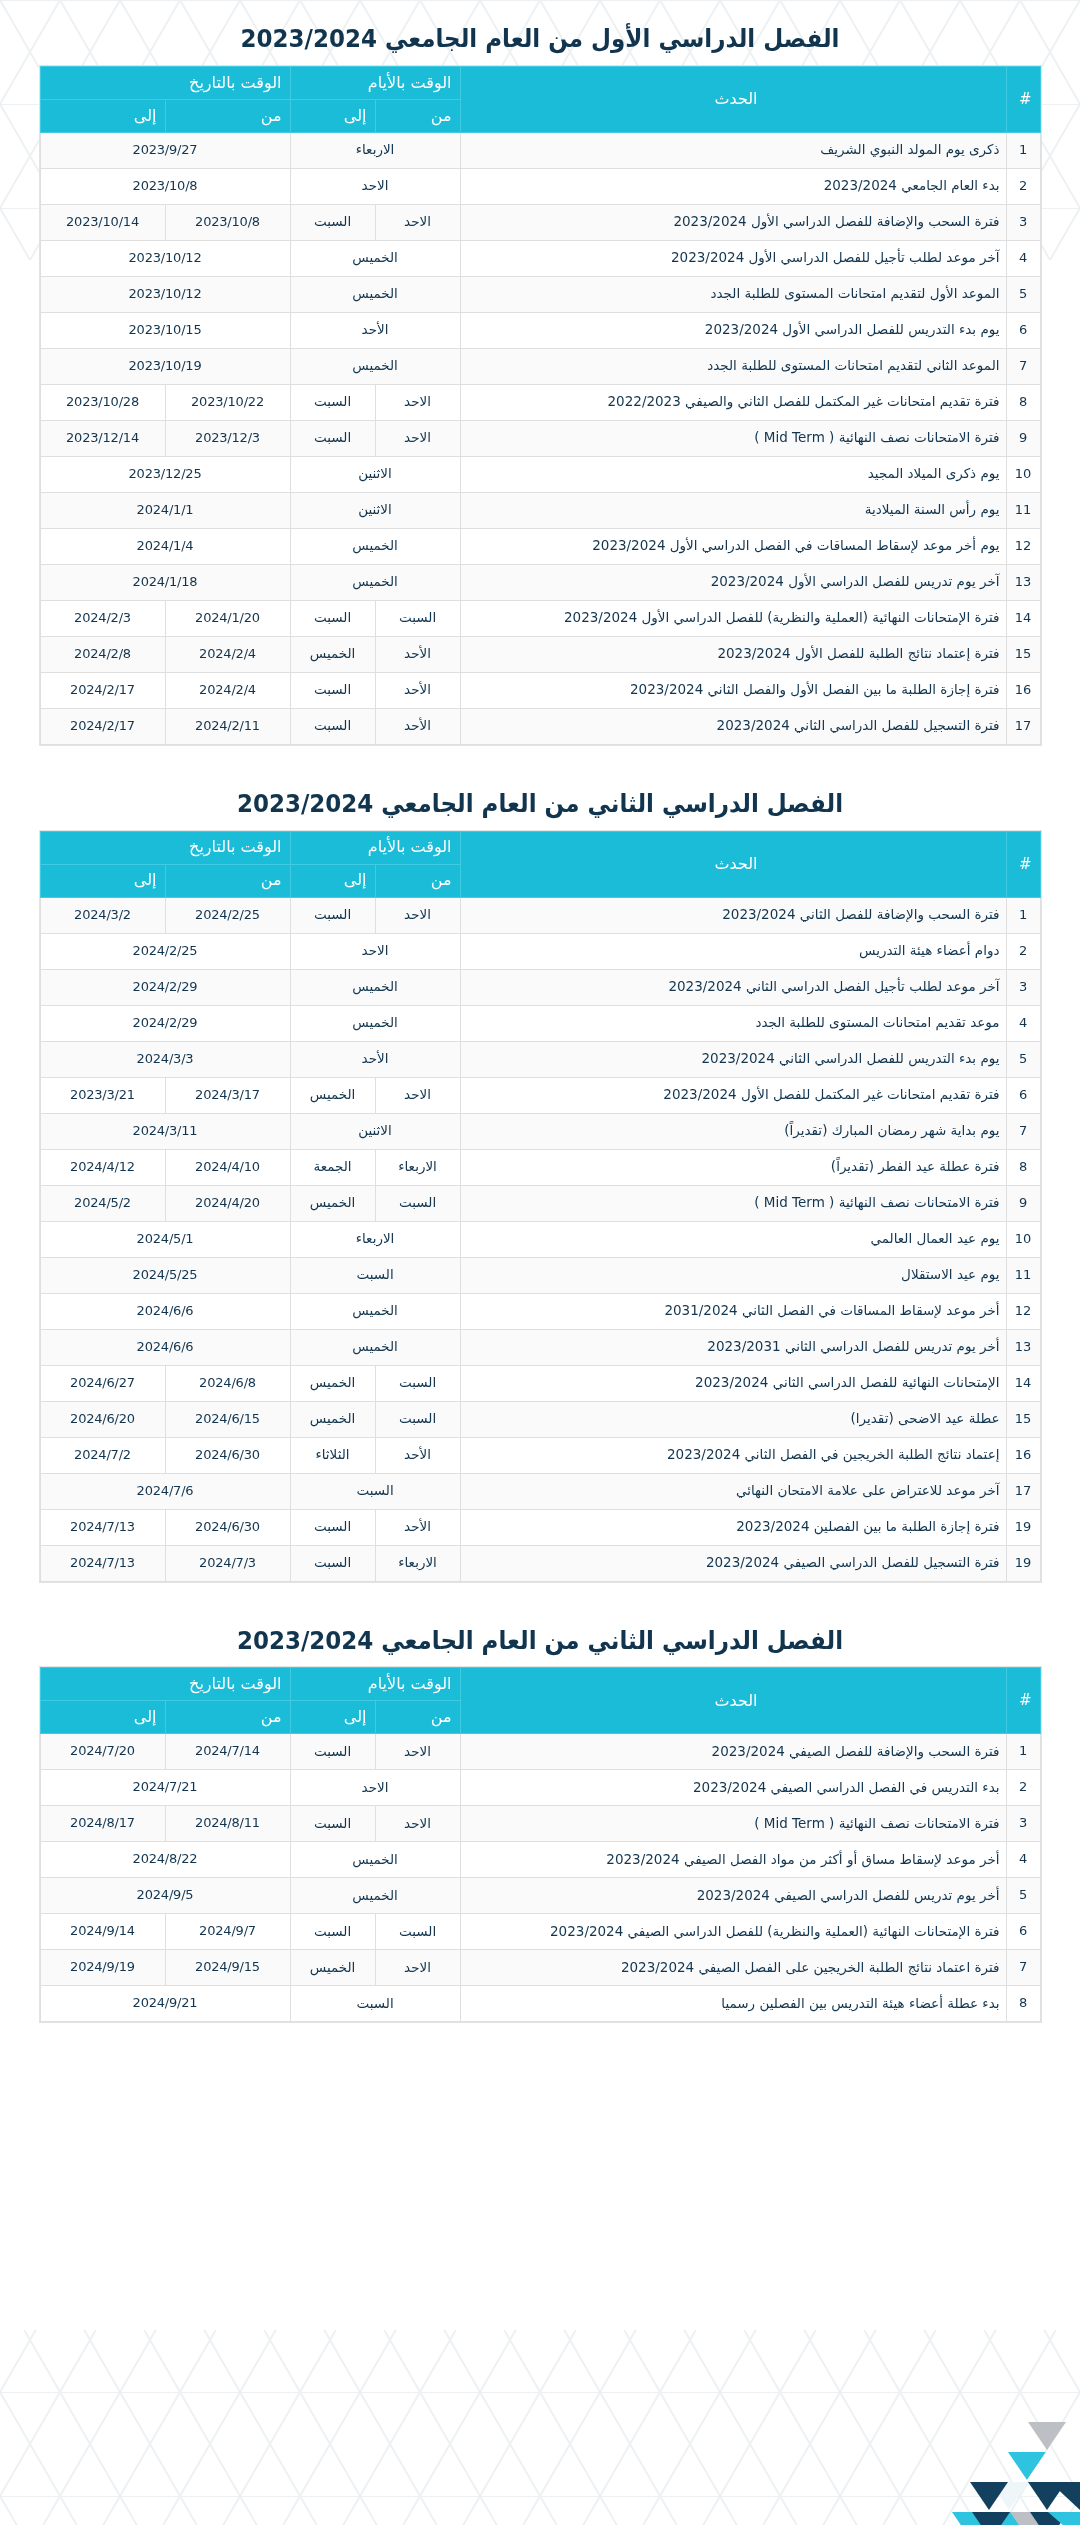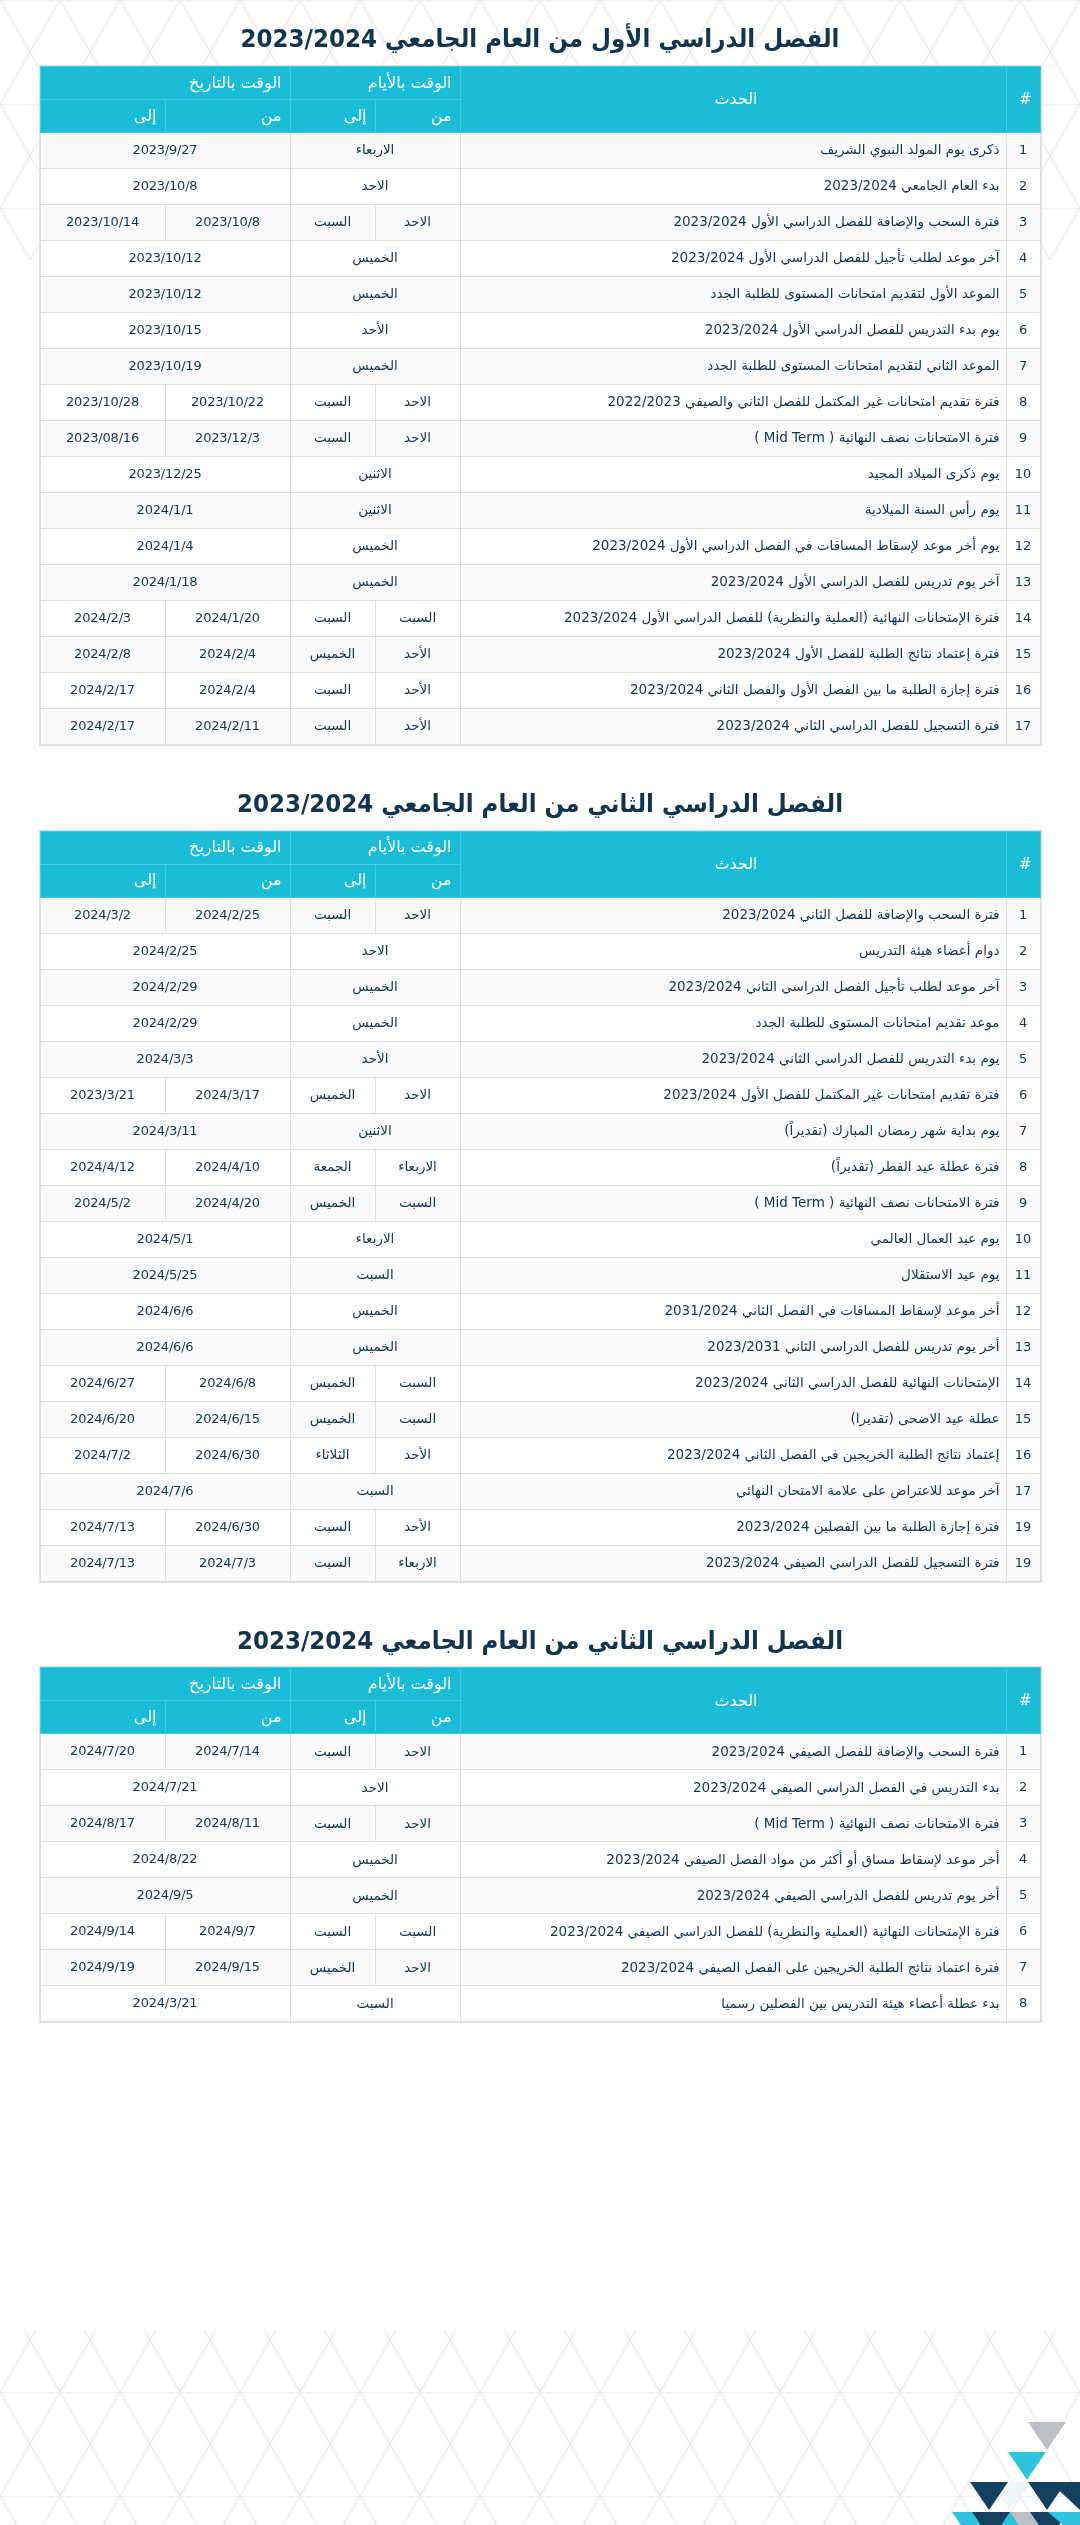--- a/index.html
+++ b/index.html
@@ -206,21 +206,21 @@
             <td>السبت</td>
             <td class="dt">2023/10/22</td>
             <td class="dt">2023/10/28</td>
           </tr>
           <tr>
             <td class="num">9</td>
             <td class="ev">فترة الامتحانات نصف النهائية ( Mid Term )</td>
             <td>الاحد</td>
             <td>السبت</td>
             <td class="dt">2023/12/3</td>
-            <td class="dt">2023/08/16</td>
+            <td class="dt">2023/12/14</td>
           </tr>
           <tr>
             <td class="num">10</td>
             <td class="ev">يوم ذكرى الميلاد المجيد</td>
             <td colspan="2">الاثنين</td>
             <td class="dt" colspan="2">2023/12/25</td>
           </tr>
           <tr>
             <td class="num">11</td>
             <td class="ev">يوم رأس السنة الميلادية</td>
@@ -510,21 +510,21 @@
             <td class="ev">فترة اعتماد نتائج  الطلبة الخريجين على الفصل الصيفي 2023/2024</td>
             <td>الاحد</td>
             <td>الخميس</td>
             <td class="dt">2024/9/15</td>
             <td class="dt">2024/9/19</td>
           </tr>
           <tr>
             <td class="num">8</td>
             <td class="ev">بدء عطلة أعضاء هيئة التدريس بين الفصلين  رسميا</td>
             <td colspan="2">السبت</td>
-            <td class="dt" colspan="2">2024/3/21</td>
+            <td class="dt" colspan="2">2024/9/21</td>
           </tr>
         </tbody>
     </table>
   </div>
 
 </div>
 
 <svg id="corner-logo" viewBox="0 0 200 105" aria-hidden="true">
   <g>
     <polygon points="148,2 186,2 167,30" fill="#bcc0c4"></polygon>

